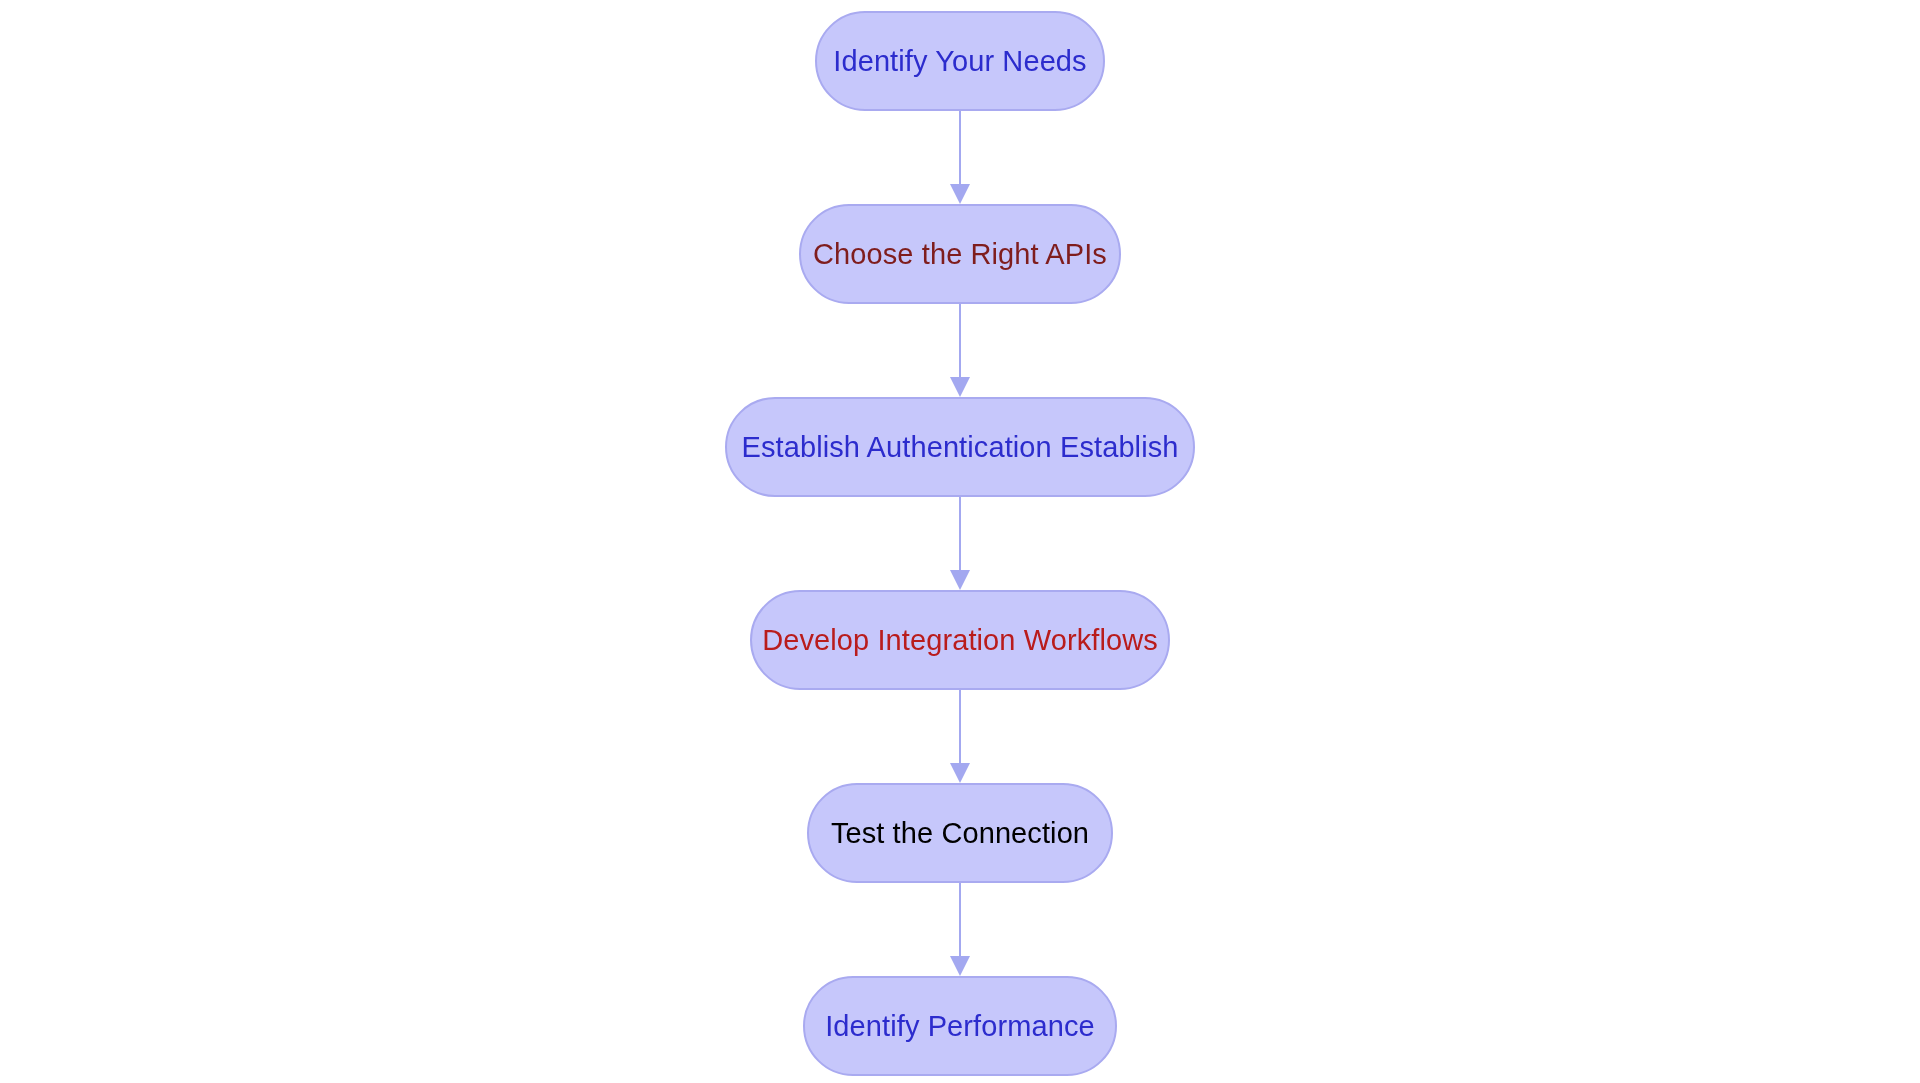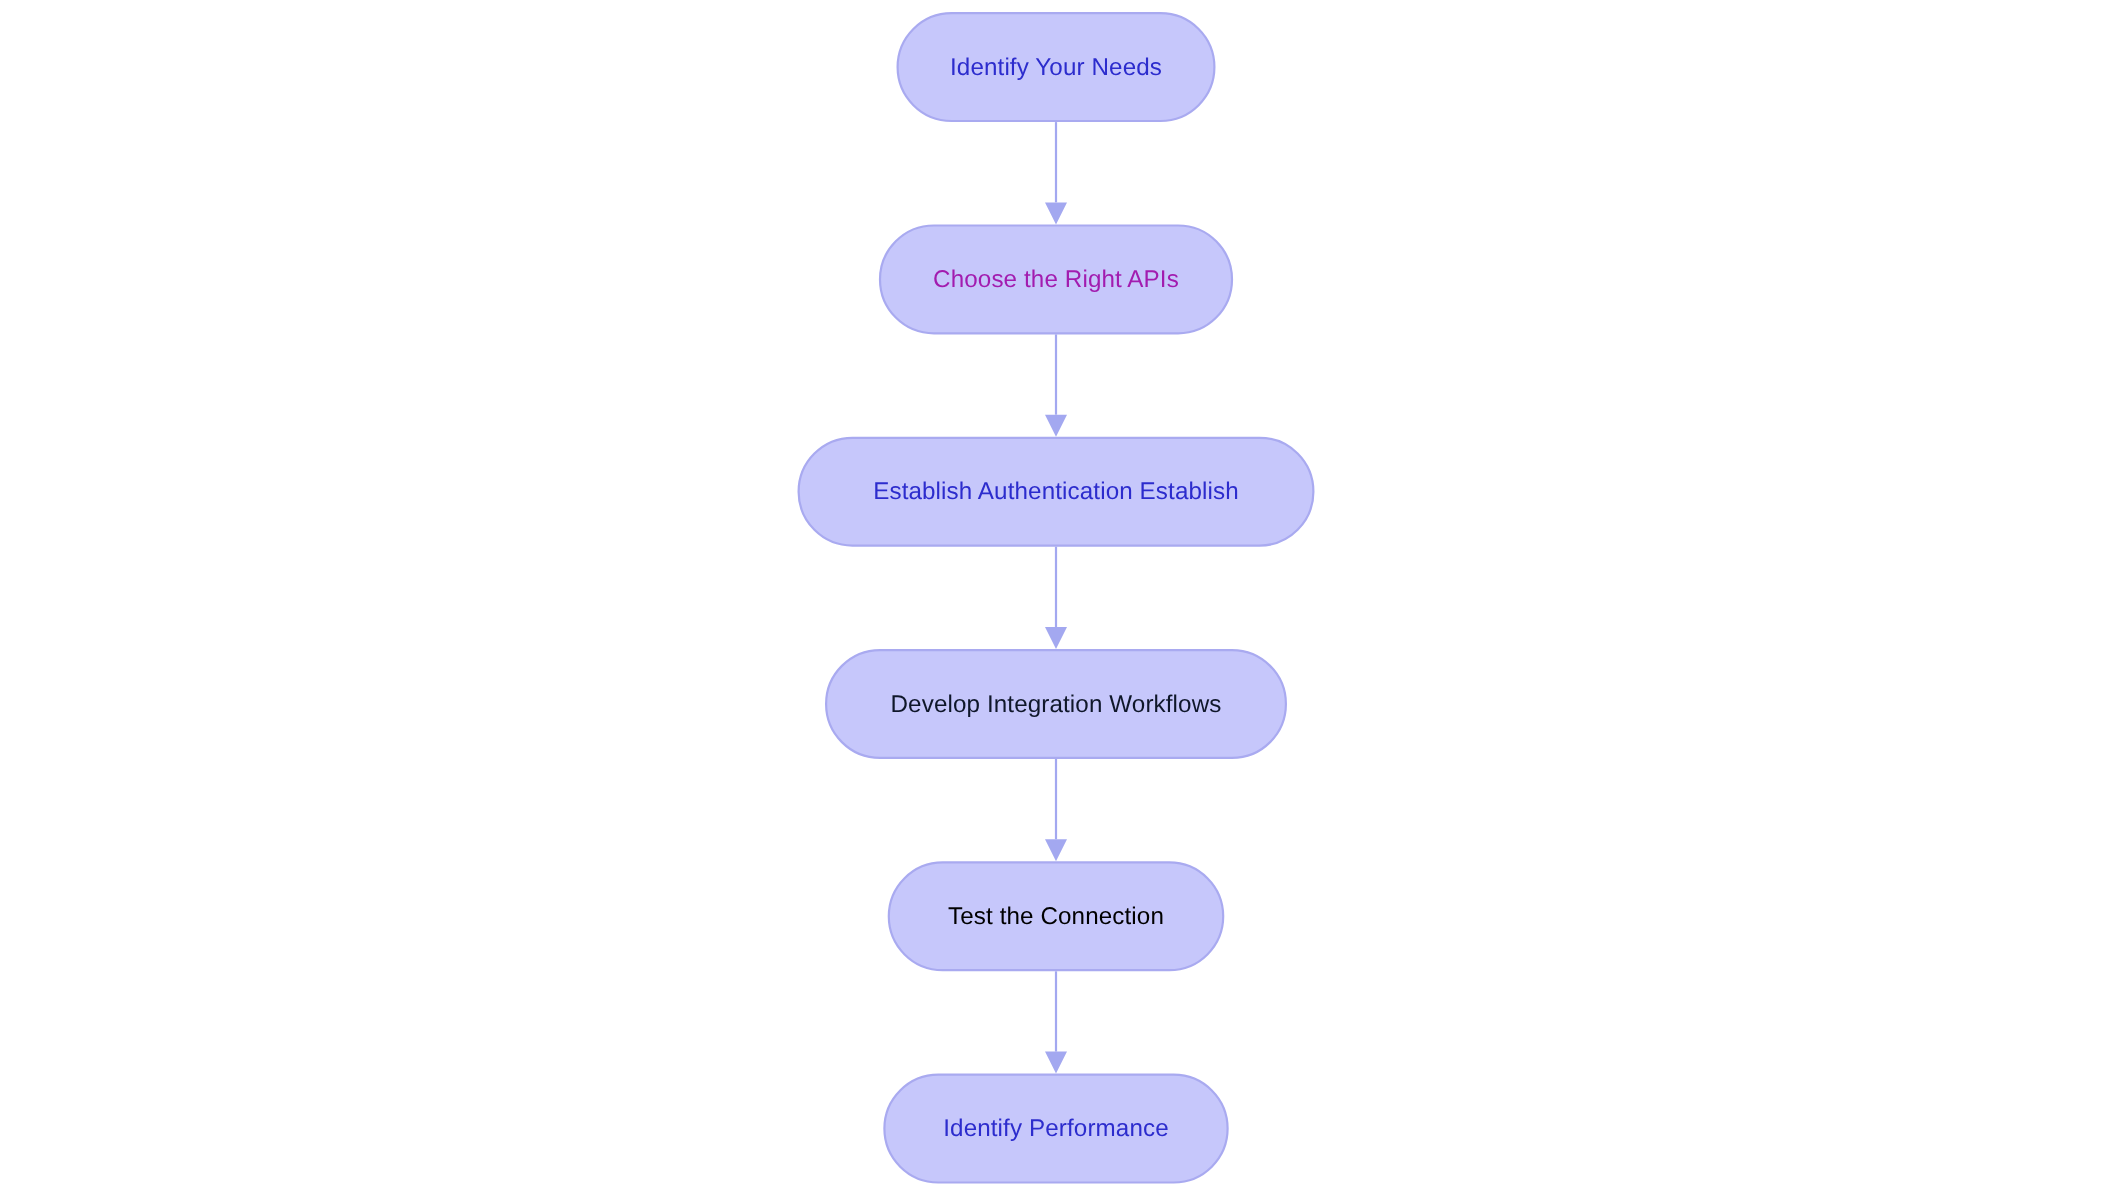--- a/index.html
+++ b/index.html
@@ -32,21 +32,21 @@
     border-radius: 50px;
     display: flex;
     align-items: center;
     justify-content: center;
     flex: 0 0 auto;
   }
 
   .node-label {
     color: #2c2ccd;
     font-family: "Liberation Sans", sans-serif;
-    font-size: 22px;
+    font-size: 29px;
     font-weight: 400;
     line-height: 1;
     letter-spacing: 0.1px;
     white-space: nowrap;
     user-select: none;
   }
 
   
   .connector {
     position: relative;
@@ -88,39 +88,39 @@
   <div class="node" style="width: 290px; background: rgb(198, 199, 251); border-color: rgb(169, 170, 240);">
     <span class="node-label" style="color: rgb(44, 44, 205);">Identify Your Needs</span>
   </div>
 
   <div class="connector">
     <div class="stem" style="background: rgb(163, 168, 240);"></div>
     <div class="head" style="border-top-color: rgb(163, 168, 240);"></div>
   </div>
 
   <div class="node" style="width: 322px; background: rgb(198, 199, 251); border-color: rgb(169, 170, 240);">
-    <span class="node-label" style="color: #a21caf;">Choose the Right APIs</span>
+    <span class="node-label" style="color: #7f1d1d;">Choose the Right APIs</span>
   </div>
 
   <div class="connector">
     <div class="stem" style="background: rgb(163, 168, 240);"></div>
     <div class="head" style="border-top-color: rgb(163, 168, 240);"></div>
   </div>
 
   <div class="node" style="width: 470px; background: rgb(198, 199, 251); border-color: rgb(169, 170, 240);">
     <span class="node-label" style="color: rgb(44, 44, 205);">Establish Authentication Establish</span>
   </div>
 
   <div class="connector">
     <div class="stem" style="background: rgb(163, 168, 240);"></div>
     <div class="head" style="border-top-color: rgb(163, 168, 240);"></div>
   </div>
 
   <div class="node" style="width: 420px; background: rgb(198, 199, 251); border-color: rgb(169, 170, 240);">
-    <span class="node-label" style="color: #0f172a;">Develop Integration Workflows</span>
+    <span class="node-label" style="color: #b91c1c;">Develop Integration Workflows</span>
   </div>
 
   <div class="connector">
     <div class="stem" style="background: rgb(163, 168, 240);"></div>
     <div class="head" style="border-top-color: rgb(163, 168, 240);"></div>
   </div>
 
   <div class="node" style="width: 306px; background: rgb(198, 199, 251); border-color: rgb(169, 170, 240);">
     <span class="node-label" style="color: #000000;">Test the Connection</span>
   </div>

